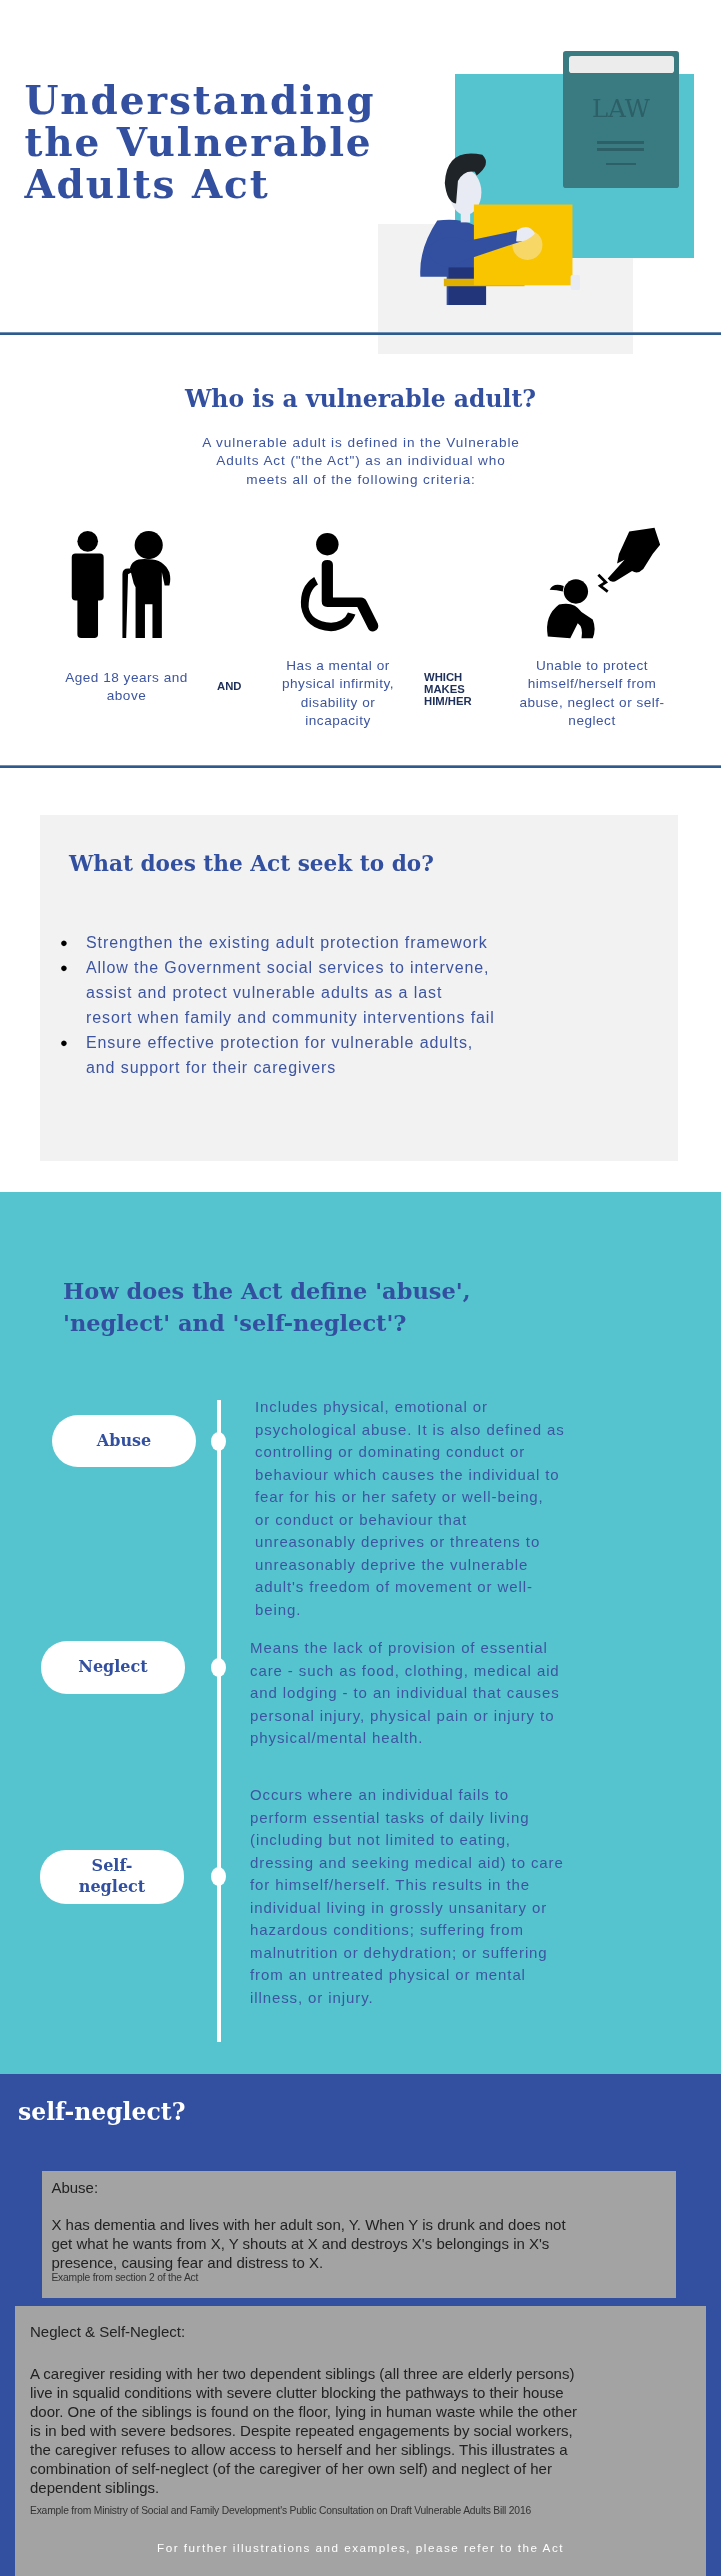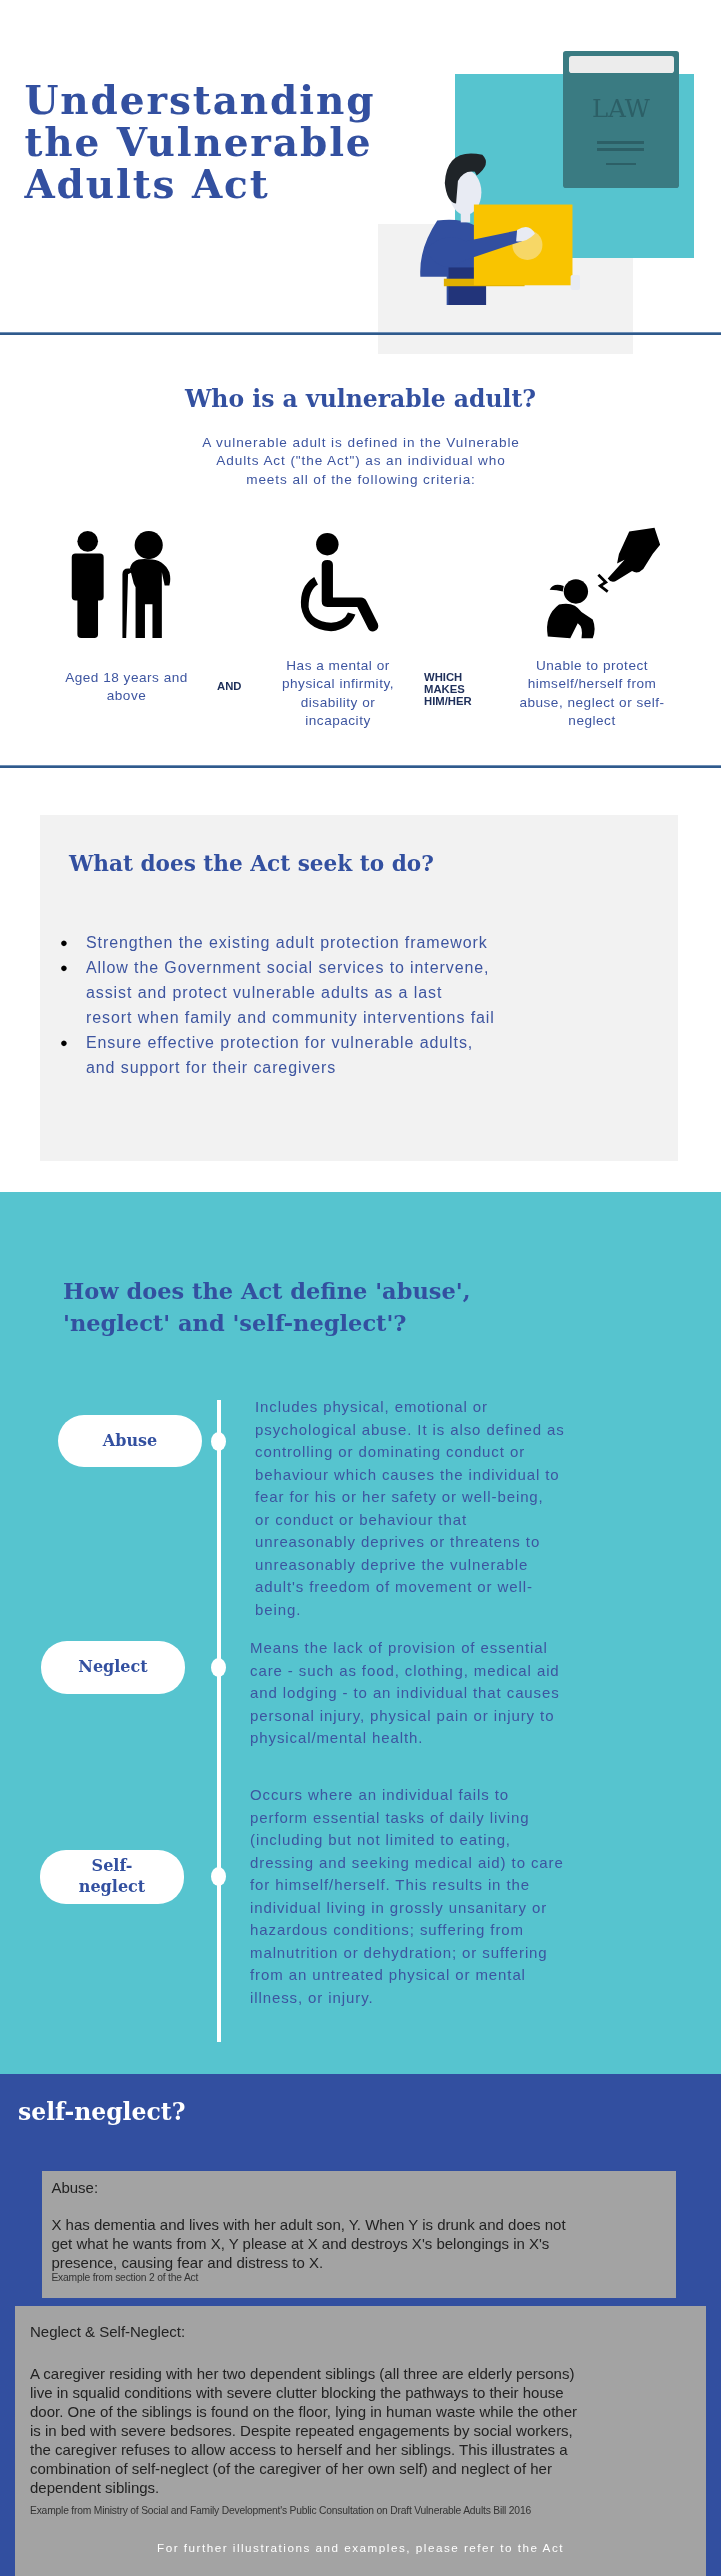--- a/index.html
+++ b/index.html
@@ -163,21 +163,21 @@
   </li>
 </ul>
 
 <div class="abs" id="teal-section"></div>
 <div class="abs serif" id="define-title">
   <div>How does the Act define 'abuse',</div>
   <div>'neglect' and 'self-neglect'?</div>
 </div>
 <div class="abs" id="timeline"></div>
 
-<div class="abs pill serif" style="left:58px;top:1415px;width:144px;height:52px;">
+<div class="abs pill serif" style="left:52px;top:1415px;width:144px;height:52px;">
   <span>Abuse</span>
 </div>
 <div class="abs tl-dot" style="left:211px;top:1432px;"></div>
 <div class="abs cond def-text" style="left:255px;top:1396px;width:432px;">
   <div>Includes physical, emotional or</div>
   <div>psychological abuse. It is also defined as</div>
   <div>controlling or dominating conduct or</div>
   <div>behaviour which causes the individual to</div>
   <div>fear for his or her safety or well-being,</div>
   <div>or conduct or behaviour that</div>
@@ -219,21 +219,21 @@
 
 <div class="abs" id="blue-section"></div>
 <div class="abs serif" id="examples-title">
   <div>self-neglect?</div>
 </div>
 
 <div class="abs ex-card cond" style="left:42px;top:2171px;width:634px;height:127px;padding:7.5px 0 0 9.4px;">
   <div class="ex-heading">Abuse:</div>
   <div class="ex-body" style="margin-top:19px;">
     <div>X has dementia and lives with her adult son, Y. When Y is drunk and does not</div>
-    <div>get what he wants from X, Y please at X and destroys X's belongings in X's</div>
+    <div>get what he wants from X, Y shouts at X and destroys X's belongings in X's</div>
     <div>presence, causing fear and distress to X.</div>
   </div>
   <div class="ex-source">Example from section 2 of the Act</div>
 </div>
 
 <div class="abs ex-card cond" style="left:15px;top:2306px;width:691px;height:280px;padding:17px 0 4px 15px;">
   <div class="ex-heading">Neglect &amp; Self-Neglect:</div>
   <div class="ex-body" style="margin-top:24px;">
     <div>A caregiver residing with her two dependent siblings (all three are elderly persons)</div>
     <div>live in squalid conditions with severe clutter blocking the pathways to their house</div>

